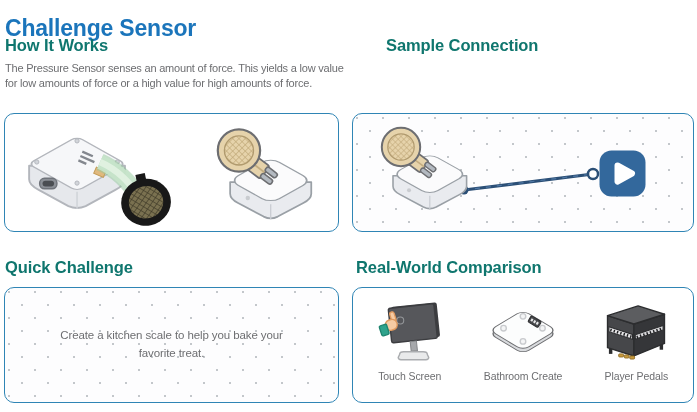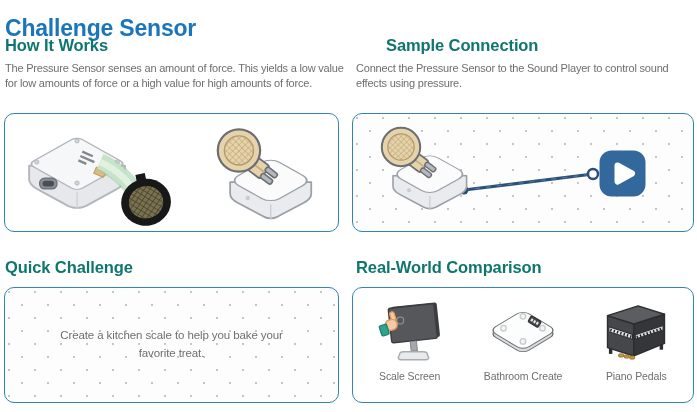--- a/index.html
+++ b/index.html
@@ -157,21 +157,20 @@
 </svg>
 
 <div class="page">
 
   <h1 class="page-title">Challenge Sensor</h1>
 
   <div class="sec-head" style="left:5px;top:36px;">How It Works</div>
   <div class="sec-head" style="left:356px;top:36px;margin-left:30px;">Sample Connection</div>
 
   <p class="sec-body" style="left:5px;top:50px;width:345px;">The Pressure Sensor senses an amount of force. This yields a low value for low amounts of force or a high value for high amounts of force.</p>
-  <p class="sec-body" style="left:356px;top:50px;width:340px;">Connect the Pressure Sensor to the Sound Player to control sound effects using pressure.</p>
 
   <div class="card" style="left:4px;top:113px;width:335px;height:119px;">
     <svg class="hiw-photo" width="168" height="115" viewBox="0 0 170 120">
       <use href="#sym-sensor-photo"></use>
     </svg>
     <svg class="hiw-ill" width="132" height="97" viewBox="0 0 130 110">
       <use href="#sym-sensor"></use>
     </svg>
   </div>
 
@@ -197,30 +196,30 @@
   <div class="card dotted" style="left:4px;top:287px;width:335px;height:116px;">
     <p class="qc-text">Create a kitchen scale to help you bake your favorite treat.</p>
   </div>
 
   <div class="card" style="left:352px;top:287px;width:342px;height:116px;">
     <div class="rw-row">
       <div class="rw-cell">
         <svg width="100" height="66" viewBox="0 0 110 95">
             <use href="#sym-touch"></use>
           </svg>
-        <div class="rw-label">Scale Screen</div>
+        <div class="rw-label">Touch Screen</div>
       </div>
       <div class="rw-cell">
         <svg width="100" height="66" viewBox="0 0 110 95">
             <use href="#sym-scale"></use>
           </svg>
         <div class="rw-label">Bathroom Create</div>
       </div>
       <div class="rw-cell">
         <svg width="100" height="66" viewBox="0 0 110 95">
             <use href="#sym-piano"></use>
           </svg>
-        <div class="rw-label">Piano Pedals</div>
+        <div class="rw-label">Player Pedals</div>
       </div>
     </div>
   </div>
 
 </div>
 
 </body></html>

